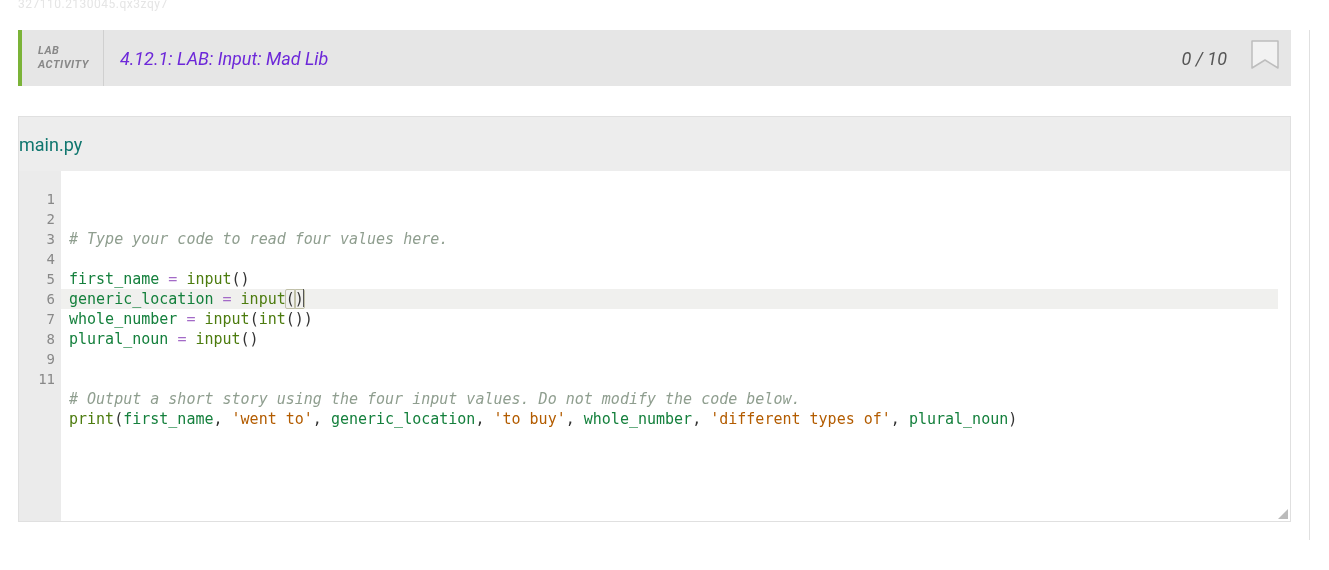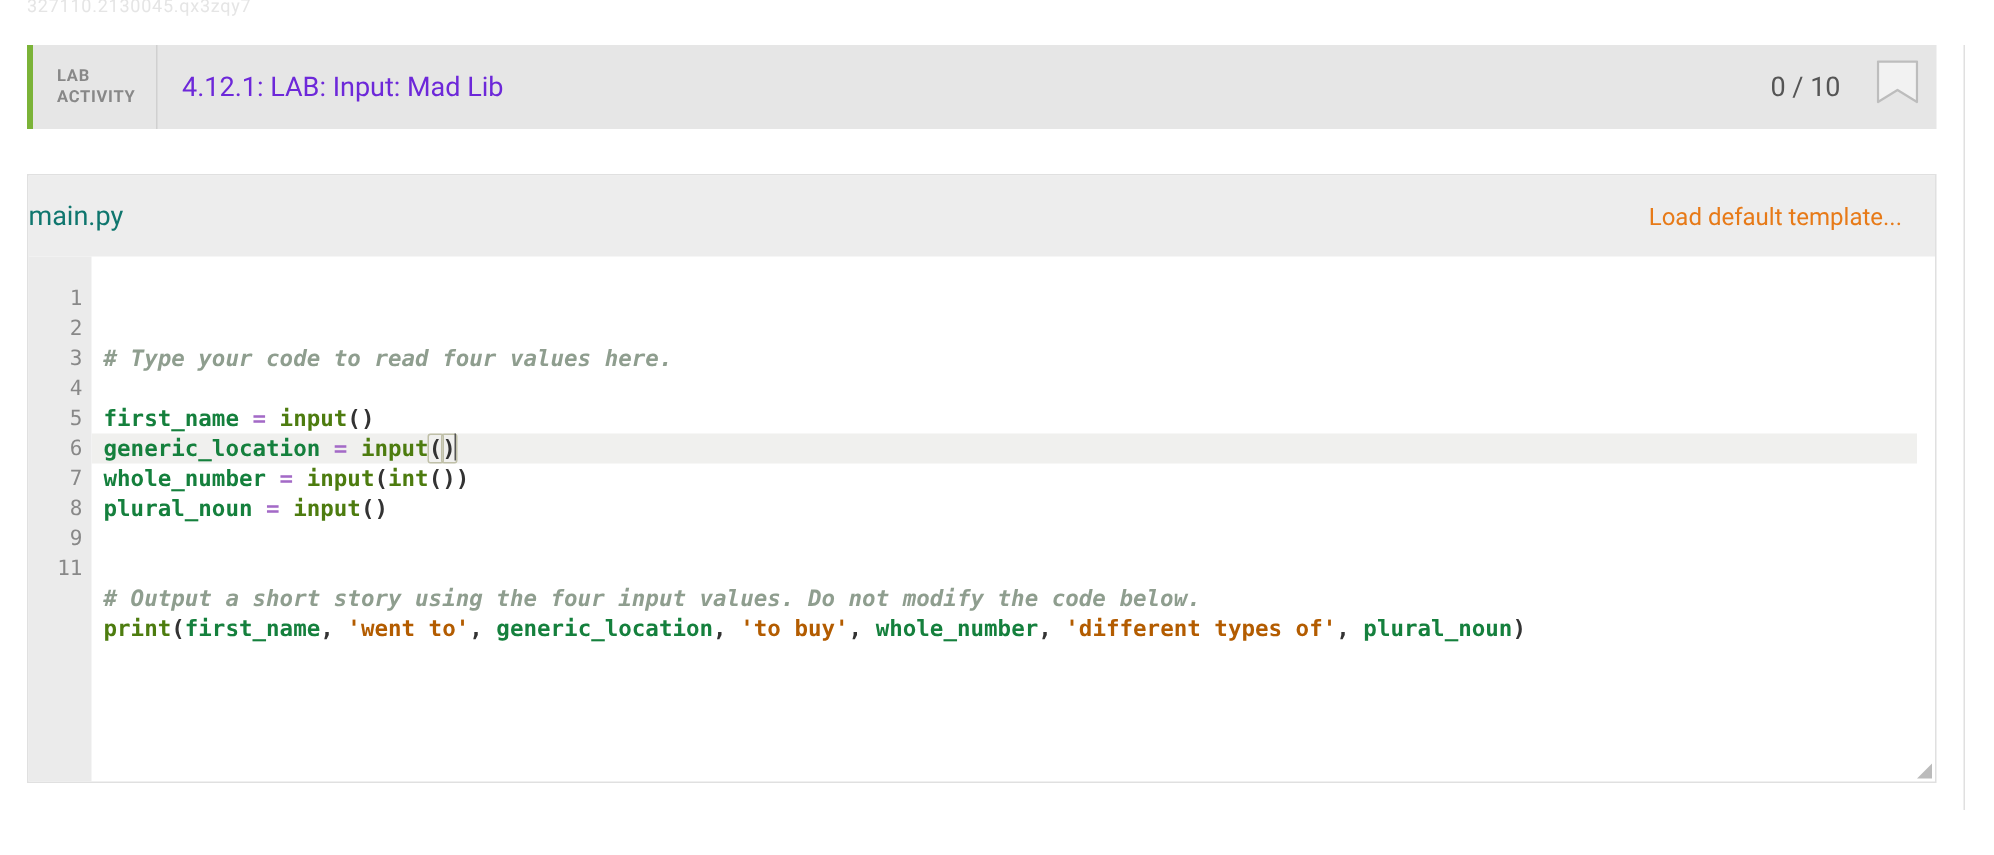--- a/index.html
+++ b/index.html
@@ -23,20 +23,21 @@
     border-right: 1px solid #e0e0e0;
     width: 1310px;
   }
   .lab-header {
     display: flex;
     align-items: stretch;
     background: #e6e6e6;
     border-left: 4px solid #7bb338;
     margin-top: 30px;
     height: 56px;
+    font-style: italic;
   }
   .lab-header .label {
     display: flex;
     flex-direction: column;
     justify-content: center;
     padding: 0 14px 0 16px;
     font-size: 11px;
     font-weight: 700;
     color: #888;
     letter-spacing: 0.5px;
@@ -109,21 +110,20 @@
     font-size: 14px;
   }
   .gutter div { height: 20px; }
   .code {
     padding: 18px 0 0 8px;
     flex: 1;
     white-space: pre;
     color: #333;
     overflow: hidden;
     position: relative;
-    font-weight: bold;
   }
   .code-line { height: 20px; position: relative; }
   .code-line.active {
     background: #f0f0ee;
     margin-left: -8px;
     padding-left: 8px;
     margin-right: 12px;
   }
   .cursor-box {
     display: inline-block;
@@ -183,21 +183,20 @@
         <svg width="28" height="36" viewBox="0 0 28 36">
           <path d="M1 1 H27 V28 L14 20 L1 28 Z" fill="#f2f2f2" stroke="#bdbdbd" stroke-width="1.5" stroke-linejoin="round"></path>
         </svg>
       </span>
     </div>
   </div>
 
   <div class="editor-panel">
     <div class="editor-head">
       <div class="filename">main.py</div>
-      <a class="load-link">Load default template...</a>
     </div>
     <div class="editor-body">
       <div class="gutter" id="gutter">
           <div>1</div>
           <div>2</div>
           <div>3</div>
           <div>4</div>
           <div>5</div>
           <div>6</div>
           <div>7</div>

